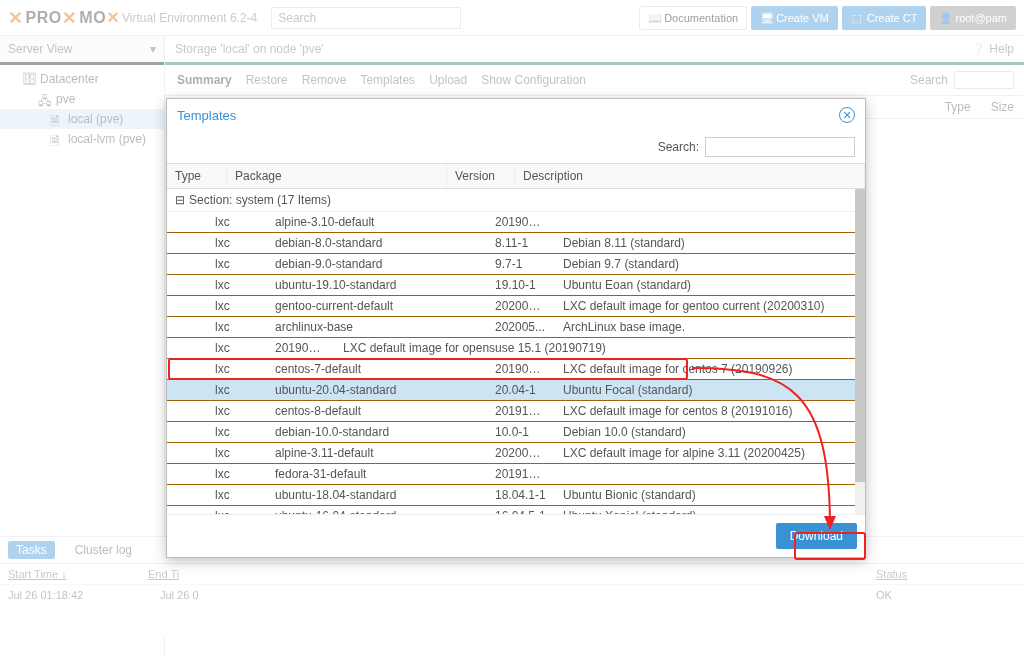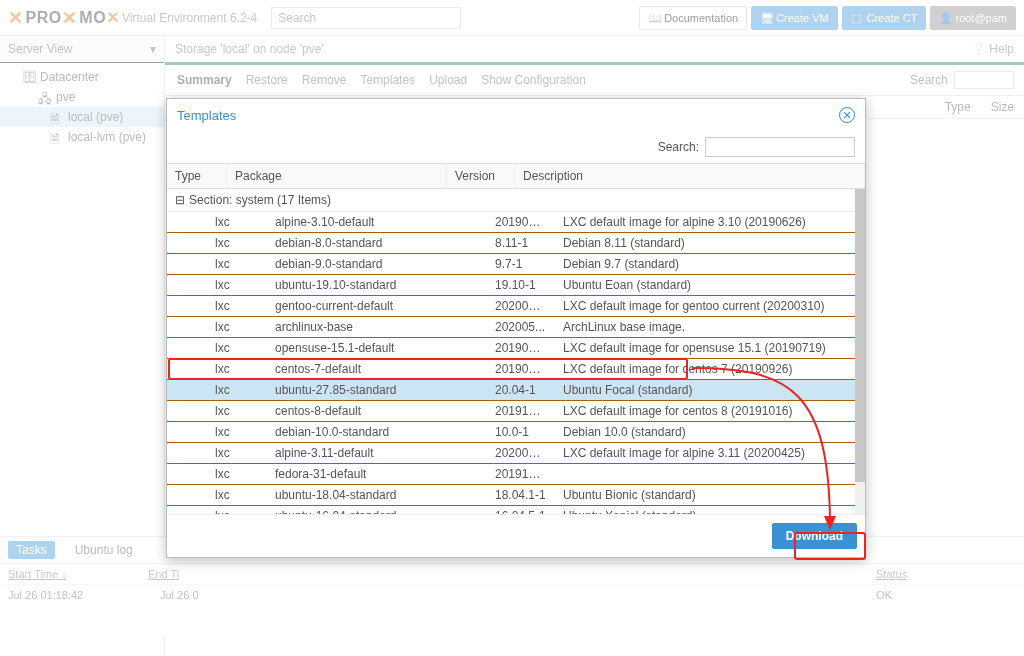--- a/index.html
+++ b/index.html
@@ -15,21 +15,21 @@
 .header-search { margin-left: 14px; width: 190px; height: 22px; border: 1px solid #ccc; padding: 0 6px; font-size: 12px; background: #fff; }
 .header-right { margin-left: auto; display: flex; align-items: center; gap: 4px; }
 .hbtn { height: 24px; padding: 0 8px; border: 1px solid #ccc; background: #fff; font-size: 11px; display: flex; align-items: center; gap: 4px; border-radius: 2px; }
 .hbtn.primary { background: #3892d4; color: #fff; border-color: #3892d4; }
 .hbtn.dark { background: #8a8a8a; color: #fff; border-color: #8a8a8a; }
 .hicon { width: 12px; height: 12px; display: inline-block; }
 
 
 .main { display: flex; height: calc(100% - 36px); }
 .sidebar { width: 165px; border-right: 1px solid #ddd; background: #fff; }
-.sidebar-header { padding: 6px 8px; border-bottom: 1px solid #0f172a; background: #f7f7f7; color: #666; font-size: 12px; display: flex; justify-content: space-between; }
+.sidebar-header { padding: 6px 8px; border-bottom: 3px solid #0f172a; background: #f7f7f7; color: #666; font-size: 12px; display: flex; justify-content: space-between; }
 .tree { padding: 4px 0; }
 .tree-item { padding: 3px 6px 3px 22px; display: flex; align-items: center; gap: 4px; font-size: 12px; }
 .tree-item.l2 { padding-left: 38px; }
 .tree-item.l3 { padding-left: 50px; }
 .tree-item.selected { background: #cce5f5; }
 .ticon { width: 14px; height: 14px; display: inline-block; }
 
 .content { flex: 1; display: flex; flex-direction: column; background: #fff; }
 .content-header { padding: 6px 10px; border-bottom: 3px solid #15803d; color: #777; display: flex; justify-content: space-between; }
 .tabbar { display: flex; gap: 10px; padding: 6px 10px; border-bottom: 1px solid #ddd; color: #666; font-size: 12px; align-items: center; }
@@ -60,21 +60,21 @@
 .c-ver { width: 68px; }
 .c-desc { flex: 1; }
 .grid-body { flex: 1; overflow: hidden; position: relative; }
 .section-row { padding: 4px 8px; background: #fff; border-bottom: 1px solid #eee; font-size: 12px; display: flex; align-items: center; gap: 4px; }
 .grow { display: flex; border-bottom: 1px solid #a16207; font-size: 12px; background: #fff; padding-left: 40px; }
 .grow.selected { background: #cce5f5; }
 .gc { padding: 3px 8px; overflow: hidden; white-space: nowrap; text-overflow: ellipsis; }
 .scrollbar { position: absolute; right: 0; top: 0; bottom: 0; width: 10px; background: #f0f0f0; }
 .scrollbar-thumb { position: absolute; right: 0; width: 10px; background: #c8c8c8; top: 0; height: 90%; }
 .modal-footer { padding: 8px; display: flex; justify-content: flex-end; border-top: 1px solid #eee; }
-.download-btn { background: #3892d4; color: #fff; border: none; padding: 6px 14px; font-size: 12px; border-radius: 2px; font-weight: bold; }
+.download-btn { background: #3892d4; color: #fff; border: none; padding: 6px 14px; font-size: 12px; border-radius: 2px; }
 
 
 .red-box-row { position: absolute; border: 2px solid #e22; border-radius: 3px; z-index: 30; pointer-events: none; }
 .red-box-btn { position: absolute; border: 2px solid #e22; border-radius: 3px; z-index: 30; pointer-events: none; }
 .arrow-svg { position: absolute; z-index: 30; pointer-events: none; overflow: visible; }
 </style>
 </head>
 <body>
 
 <div class="header">
@@ -154,21 +154,21 @@
       <span>Name</span>
       <span style="margin-left:auto">Type</span>
       <span>Size</span>
     </div>
   </div>
 </div>
 
 <div class="bottom-panel">
   <div class="bp-tabs">
     <span class="bp-tab active">Tasks</span>
-    <span class="bp-tab">Ubuntu log</span>
+    <span class="bp-tab">Cluster log</span>
   </div>
   <div class="bp-grid-header">
     <span class="bp-col">Start Time ↓</span>
     <span class="bp-col">End Ti</span>
     <span class="bp-col" style="flex:1"></span>
     <span class="bp-col">Status</span>
   </div>
   <div class="bp-row">
     <span class="bp-col">Jul 26 01:18:42</span>
     <span class="bp-col">Jul 26 0</span>
@@ -197,21 +197,20 @@
   <div class="grid-body">
     <div class="section-row">
       <span>⊟</span>
       <span>Section: system (17 Items)</span>
     </div>
     <div id="rows-container">
         <div class="grow">
           <div class="gc c-type">lxc</div>
           <div class="gc c-pkg">alpine-3.10-default</div>
           <div class="gc c-ver">20190626</div>
-          <div class="gc c-desc">LXC default image for alpine 3.10 (20190626)</div>
         </div>
         <div class="grow">
           <div class="gc c-type">lxc</div>
           <div class="gc c-pkg">debian-8.0-standard</div>
           <div class="gc c-ver">8.11-1</div>
           <div class="gc c-desc">Debian 8.11 (standard)</div>
         </div>
         <div class="grow">
           <div class="gc c-type">lxc</div>
           <div class="gc c-pkg">debian-9.0-standard</div>
@@ -231,33 +230,32 @@
           <div class="gc c-desc">LXC default image for gentoo current (20200310)</div>
         </div>
         <div class="grow">
           <div class="gc c-type">lxc</div>
           <div class="gc c-pkg">archlinux-base</div>
           <div class="gc c-ver">202005...</div>
           <div class="gc c-desc">ArchLinux base image.</div>
         </div>
         <div class="grow">
           <div class="gc c-type">lxc</div>
-          <div class="gc c-pkg">opensuse-15.1-default</div>
           <div class="gc c-ver">20190719</div>
           <div class="gc c-desc">LXC default image for opensuse 15.1 (20190719)</div>
         </div>
         <div class="grow">
           <div class="gc c-type">lxc</div>
           <div class="gc c-pkg">centos-7-default</div>
           <div class="gc c-ver">20190926</div>
           <div class="gc c-desc">LXC default image for centos 7 (20190926)</div>
         </div>
         <div class="grow selected">
           <div class="gc c-type">lxc</div>
-          <div class="gc c-pkg">ubuntu-27.85-standard</div>
+          <div class="gc c-pkg">ubuntu-20.04-standard</div>
           <div class="gc c-ver">20.04-1</div>
           <div class="gc c-desc">Ubuntu Focal (standard)</div>
         </div>
         <div class="grow">
           <div class="gc c-type">lxc</div>
           <div class="gc c-pkg">centos-8-default</div>
           <div class="gc c-ver">20191016</div>
           <div class="gc c-desc">LXC default image for centos 8 (20191016)</div>
         </div>
         <div class="grow">

